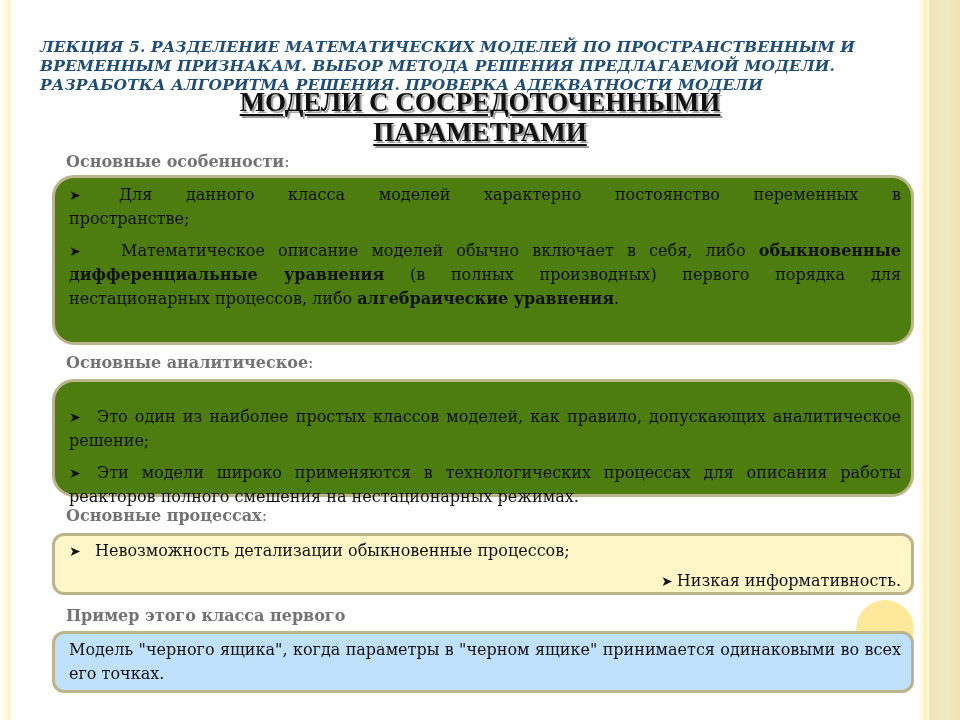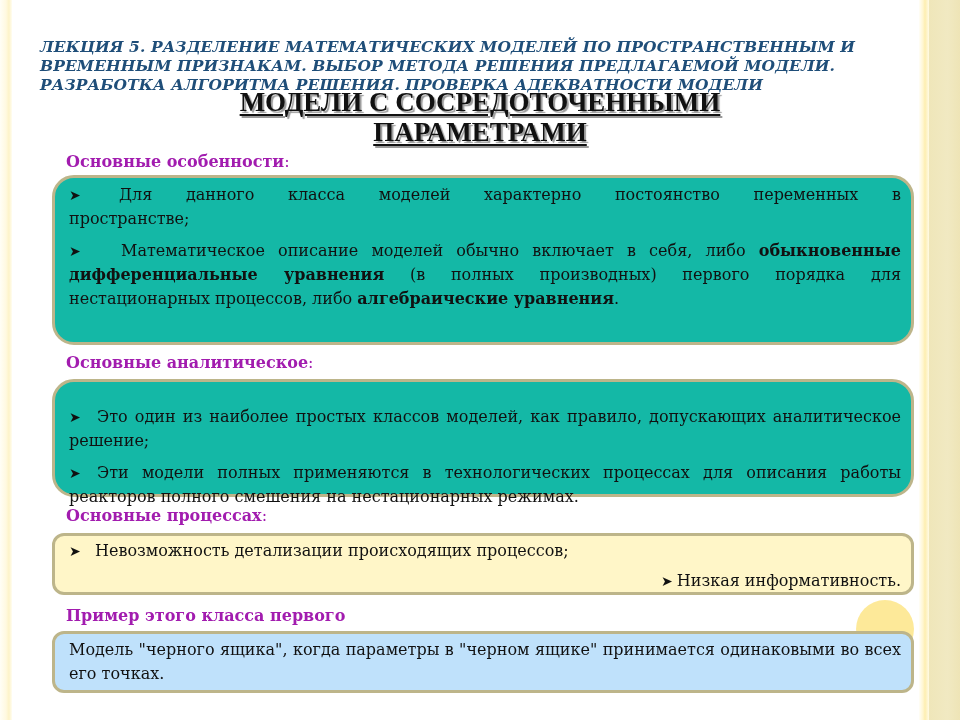--- a/index.html
+++ b/index.html
@@ -44,34 +44,34 @@
     text-decoration:underline;
     text-decoration-thickness:2px;
     text-underline-offset:3px;
     text-shadow:2px 2px 1px #9a9a9a;
     margin:0;
   }
   .section-head {
     position:absolute; left:66px;
     font-family:"DejaVu Serif", serif;
     font-size:16px; line-height:20px;
-    color:#a21caf;
+    color:#737373;
   }
   .section-head b { font-weight:bold; }
   .box {
     position:absolute; left:52px; width:862px;
     border:3px solid #bdb58a;
     box-sizing:border-box;
     padding:0 10px 0 14px;
     font-family:"DejaVu Serif", serif;
     font-size:16px; line-height:24px;
     text-align:justify;
     color:#111;
   }
-  .box-cream { background:#14b8a6; border-radius:22px; }
+  .box-cream { background:#4d7c0f; border-radius:22px; }
   .box-yellow { background:#fff6c8; border-radius:12px; }
   .box-blue { background:#bfe1fb; border-radius:12px; }
   .bullet { margin:0; }
   .bullet + .bullet { margin-top:6px; }
   .arrow { display:inline-block; width:16px; font-size:14px; margin-right:6px; }
   b { font-weight:bold; }
 </style>
 </head>
 <body>
 
@@ -99,30 +99,30 @@
 </div>
 
 <div class="section-head" style="top:353px;">
   <b>Основные аналитическое</b><span>:</span>
 </div>
 <div class="box box-cream" style="top:379px; height:118px; padding-top:23px;">
   <p class="bullet">
     <span class="arrow" style="margin-right:12px;">➤</span><span>Это один из наиболее простых классов моделей, как правило, допускающих аналитическое решение;</span>
   </p>
   <p class="bullet" style="margin-top:8px;">
-    <span class="arrow" style="margin-right:12px;">➤</span><span>Эти модели полных применяются в технологических процессах для описания работы реакторов полного смешения на нестационарных режимах.</span>
+    <span class="arrow" style="margin-right:12px;">➤</span><span>Эти модели широко применяются в технологических процессах для описания работы реакторов полного смешения на нестационарных режимах.</span>
   </p>
 </div>
 
 <div class="section-head" style="top:506px;">
   <b>Основные процессах</b><span>:</span>
 </div>
 <div class="box box-yellow" style="top:533px; height:62px; padding-top:3px;">
   <p class="bullet" style="text-align:left;">
-    <span class="arrow" style="margin-right:10px;">➤</span><span>Невозможность детализации происходящих процессов;</span>
+    <span class="arrow" style="margin-right:10px;">➤</span><span>Невозможность детализации обыкновенные процессов;</span>
   </p>
   <p class="bullet" style="text-align:right; margin-top:6px;">
     <span class="arrow" style="margin-right:4px;">➤</span><span>Низкая информативность.</span>
   </p>
 </div>
 
 <div class="deco-circle"></div>
 
 <div class="section-head" style="top:606px;">
   <b>Пример этого класса первого</b>

